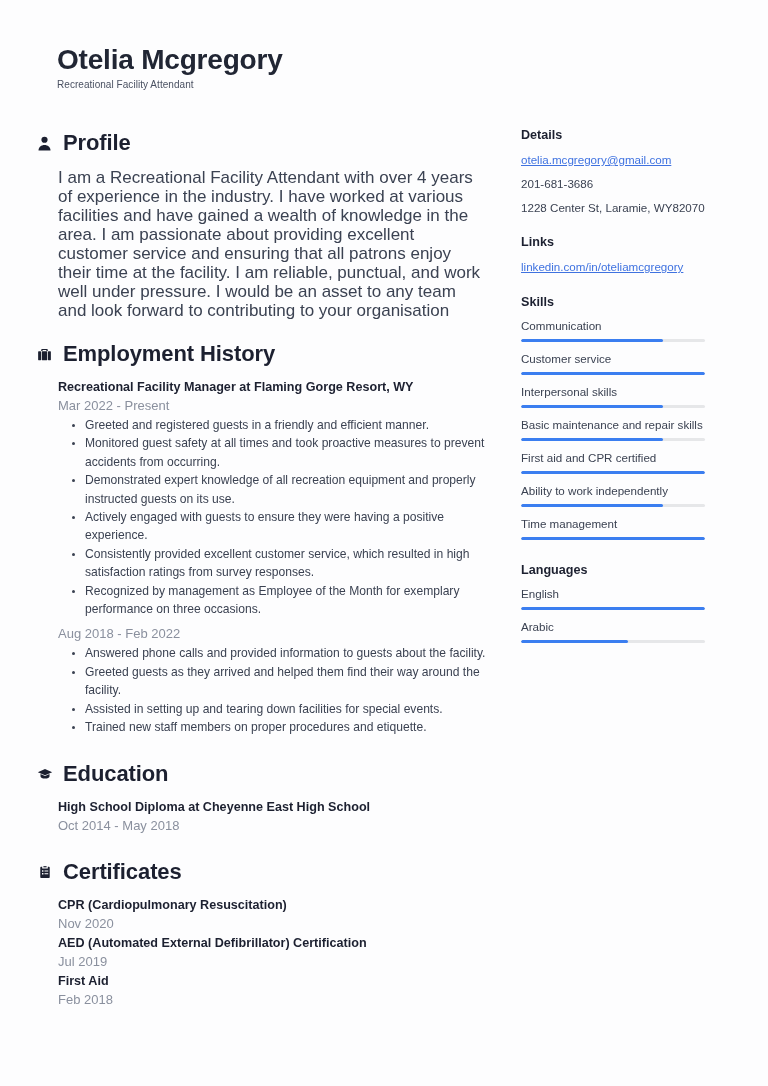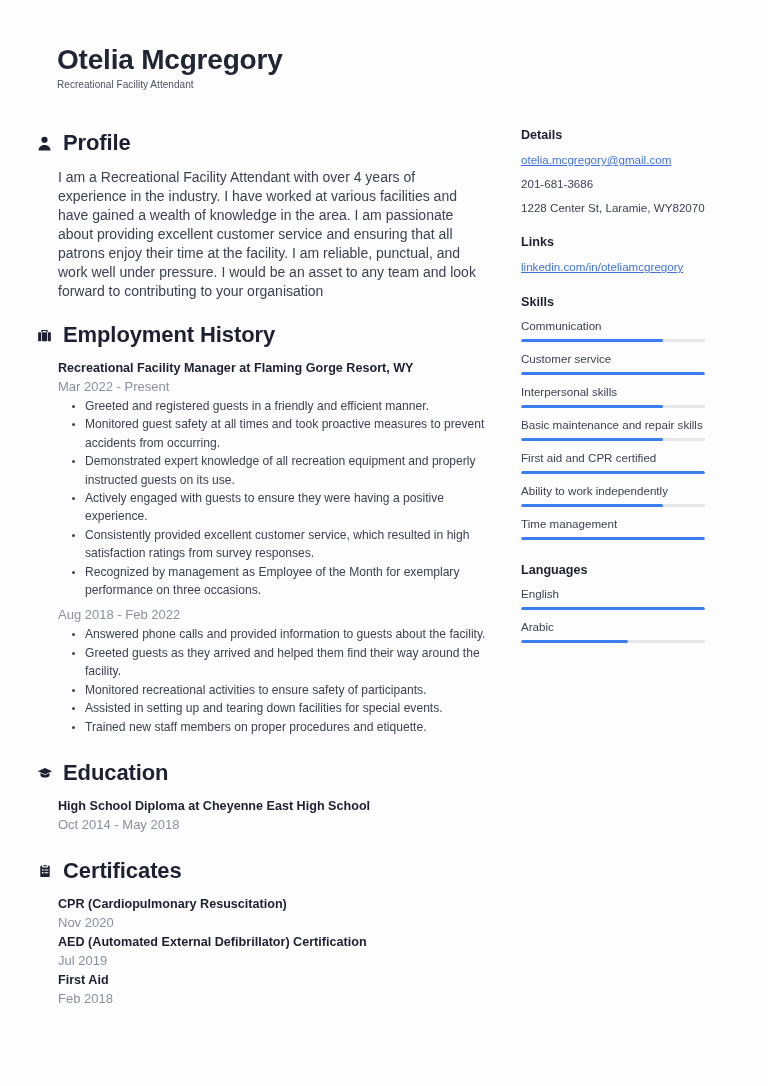--- a/index.html
+++ b/index.html
@@ -55,21 +55,21 @@
   }
   .sec-icon svg { display: block; fill: #1c2030; }
   .sec-title {
     font-size: 22px;
     font-weight: 700;
     color: #1c2030;
     letter-spacing: -0.1px;
   }
 
   .body-text {
-    font-size: 14px;
+    font-size: 17px;
     line-height: 19px;
     color: #3b4252;
     padding-left: 22px;
     max-width: 446px;
   }
 
   
   .entry { padding-left: 22px; }
   .entry-title {
     font-size: 12.6px;
@@ -197,21 +197,20 @@
           <li>Consistently provided excellent customer service, which resulted in high satisfaction ratings from survey responses.</li>
           <li>Recognized by management as Employee of the Month for exemplary performance on three occasions.</li>
         </ul>
       </div>
 
       <div class="entry" style="margin-top:8px;">
         <div class="entry-date">Aug 2018 - Feb 2022</div>
         <ul class="bullets">
           <li>Answered phone calls and provided information to guests about the facility.</li>
           <li>Greeted guests as they arrived and helped them find their way around the facility.</li>
-          <li>Monitored recreational activities to ensure safety of participants.</li>
           <li>Assisted in setting up and tearing down facilities for special events.</li>
           <li>Trained new staff members on proper procedures and etiquette.</li>
         </ul>
       </div>
     </div>
 
     <div class="section" style="margin-bottom:26px;">
       <div class="sec-head">
         <span class="sec-icon">
           <svg width="16" height="16" viewBox="0 0 16 16">

